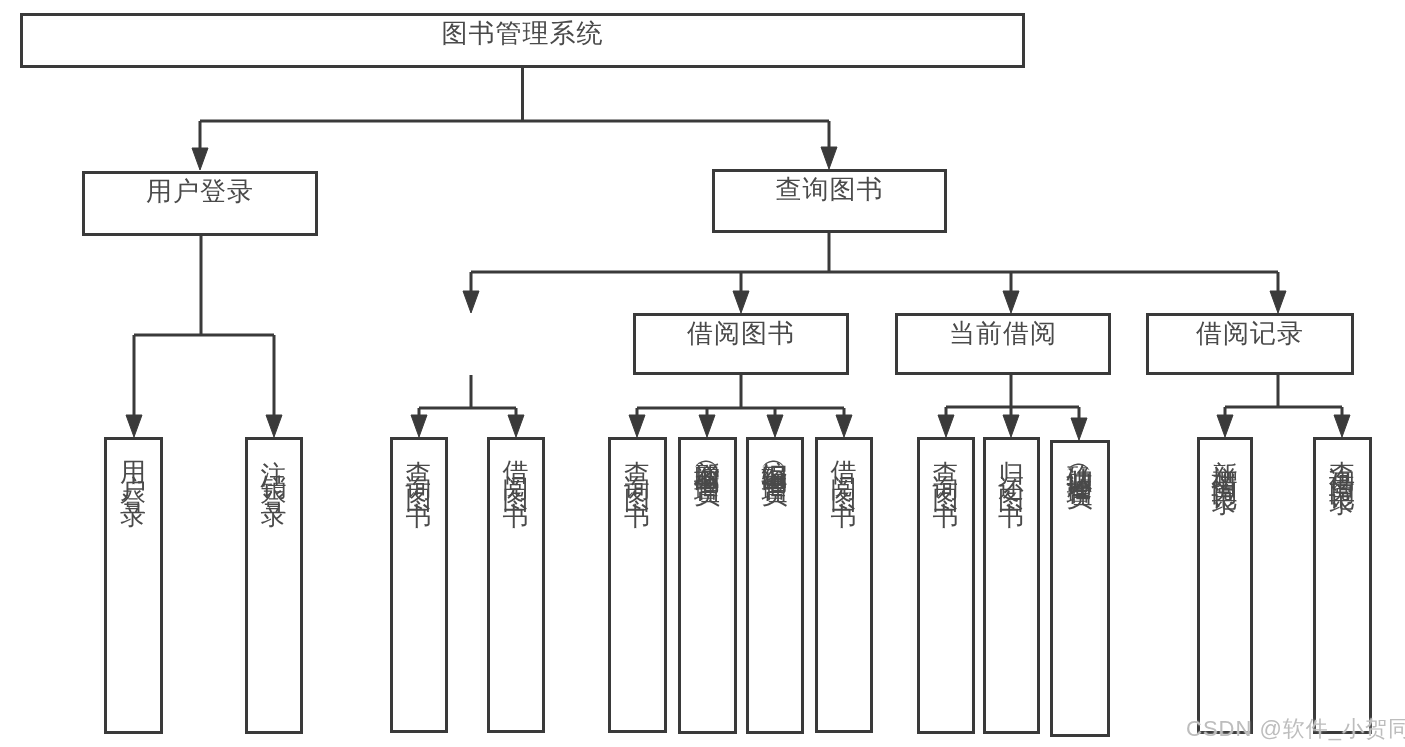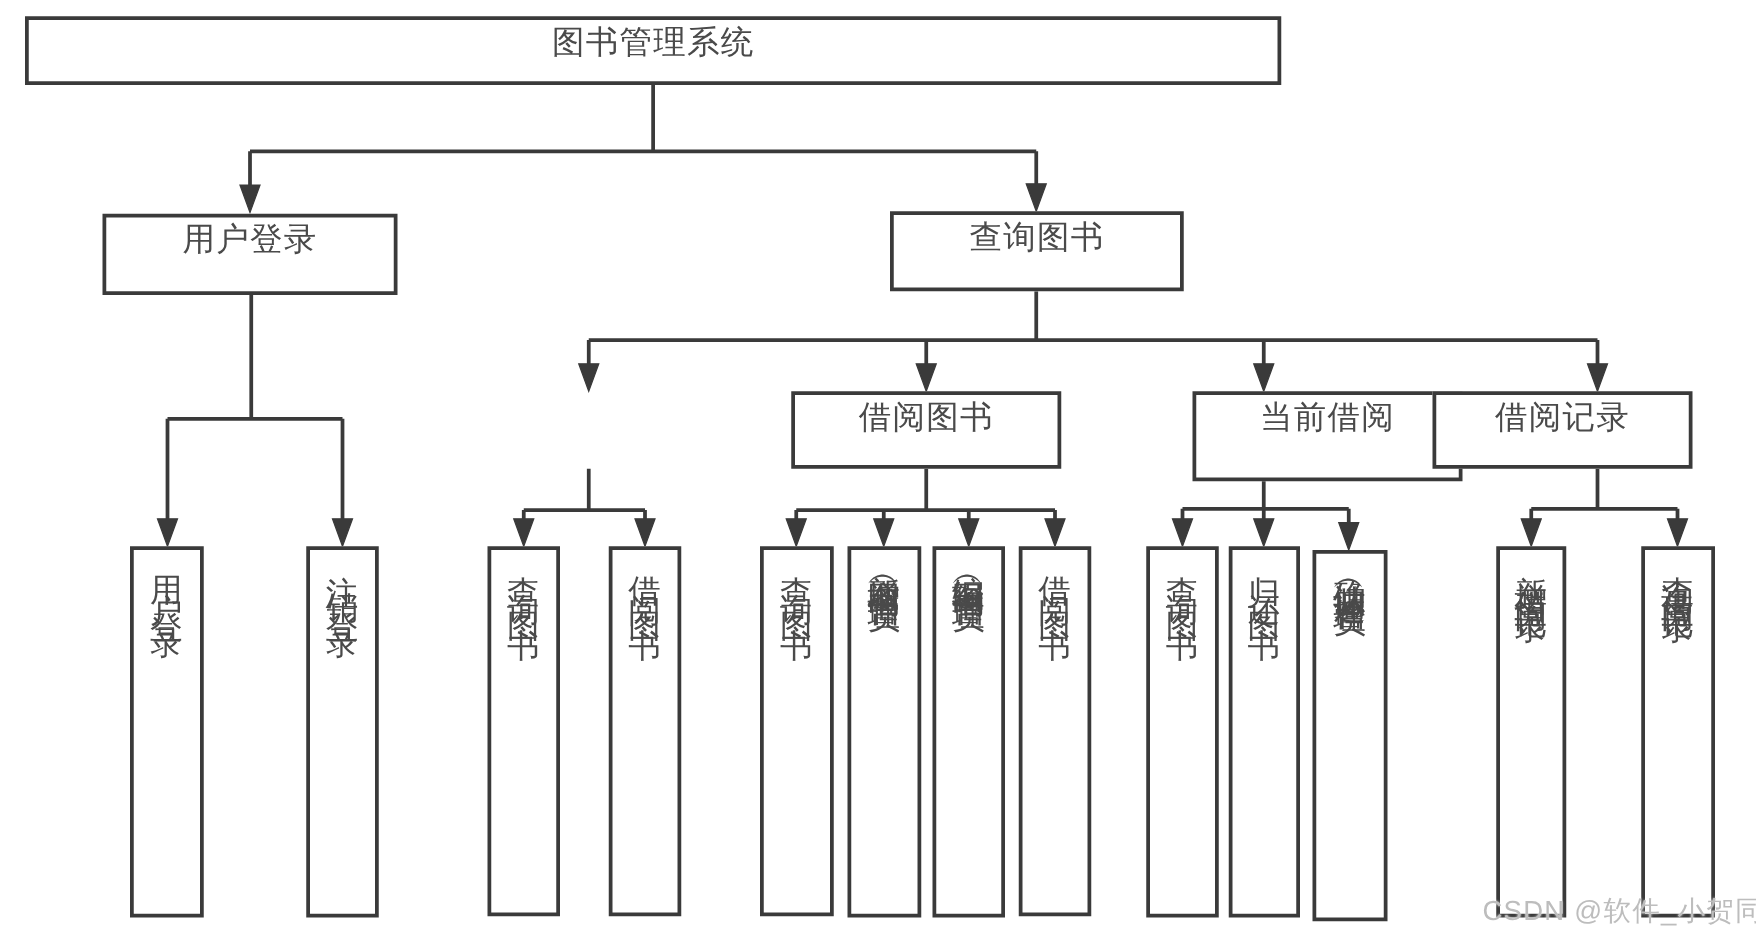--- a/index.html
+++ b/index.html
@@ -80,21 +80,21 @@
   <div class="hbox" style="left:82px;top:171px;width:236px;height:65px">
     <span>用户登录</span>
   </div>
   <div class="hbox" style="left:712px;top:169px;width:235px;height:64px">
     <span>查询图书</span>
   </div>
 
   <div class="hbox" style="left:633px;top:313px;width:216px;height:62px">
     <span>借阅图书</span>
   </div>
-  <div class="hbox" style="left:954px;top:313px;width:216px;height:72px">
+  <div class="hbox" style="left:895px;top:313px;width:216px;height:62px">
     <span>当前借阅</span>
   </div>
   <div class="hbox" style="left:1146px;top:313px;width:208px;height:62px">
     <span>借阅记录</span>
   </div>
 
   <div class="vbox" style="left:104px;top:437px;width:59px;height:297px">
     <span class="vt sp-wide">用户登录</span>
   </div>
   <div class="vbox" style="left:245px;top:437px;width:58px;height:297px">

